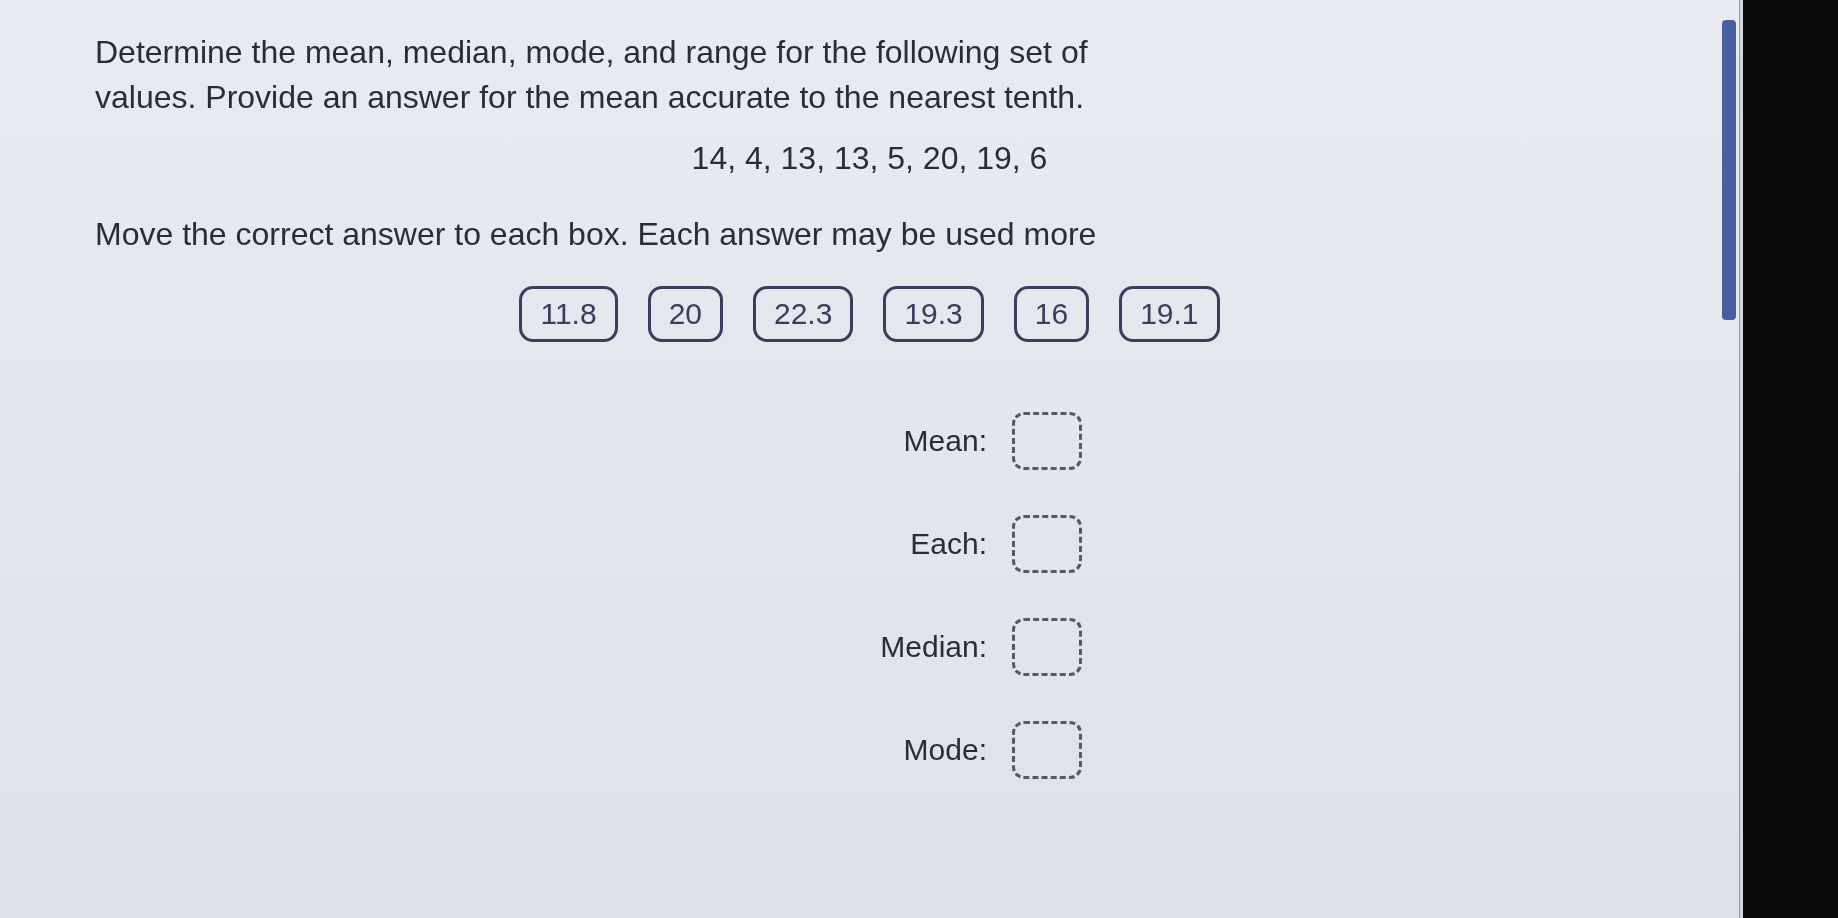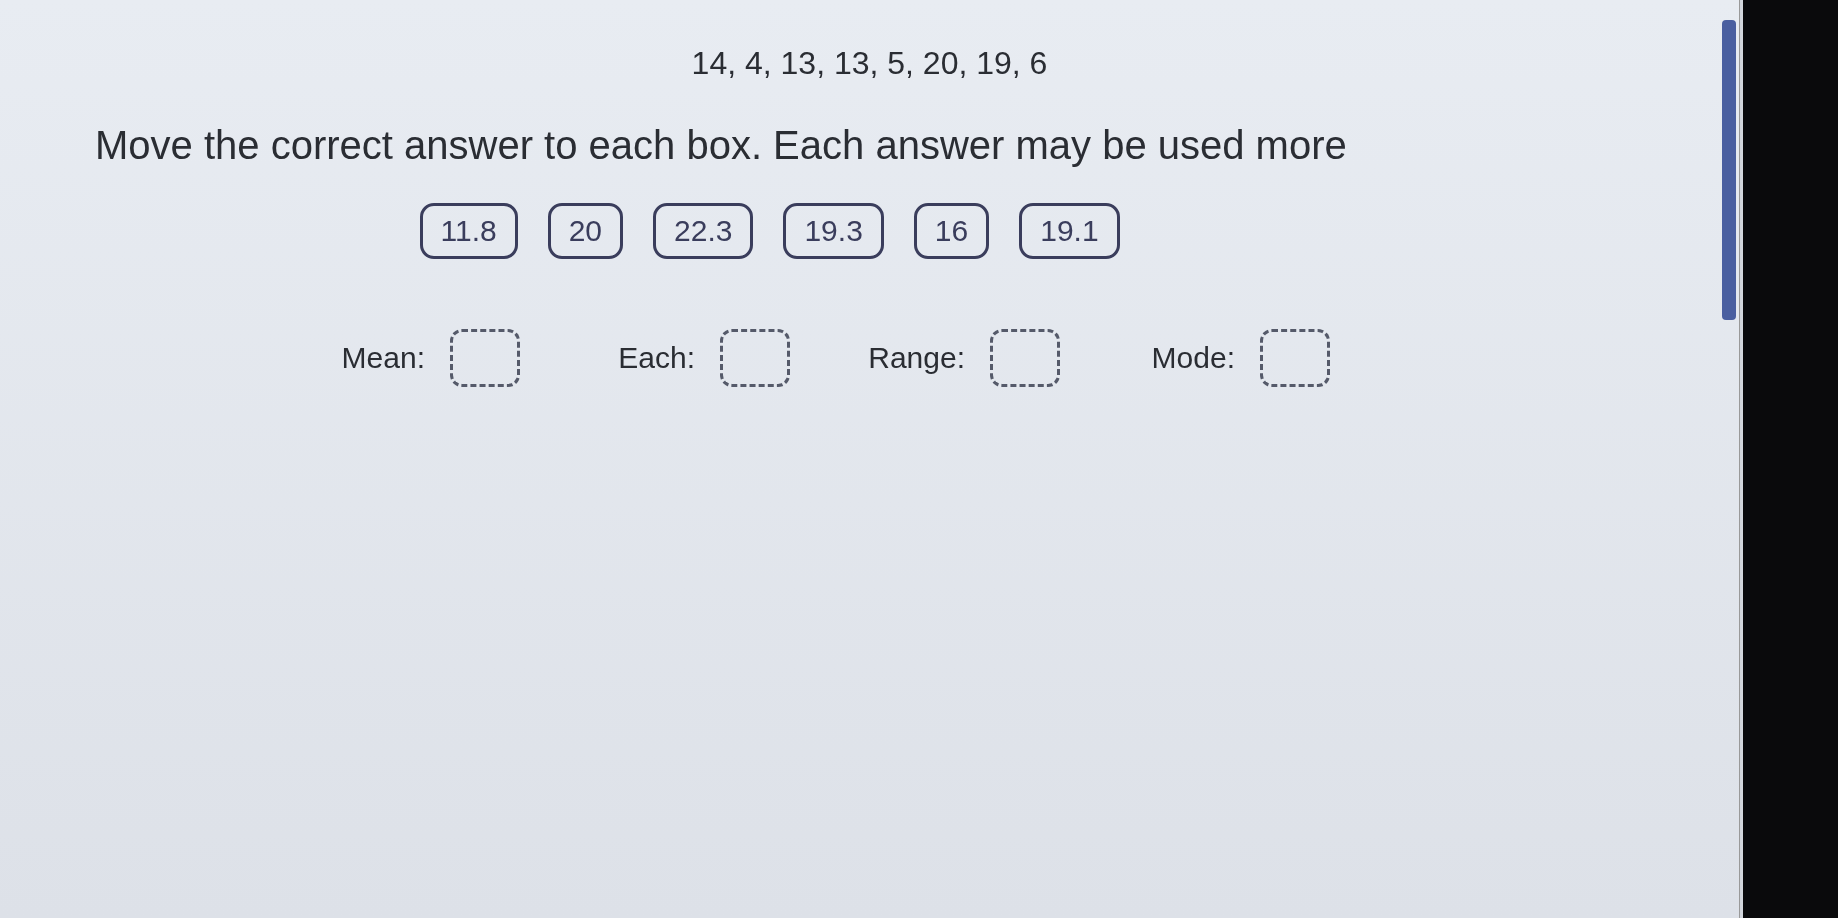--- a/index.html
+++ b/index.html
@@ -30,45 +30,45 @@
       margin-bottom: 20px;
     }
     .data-set {
       font-size: 32px;
       color: #2a2d33;
       text-align: center;
       margin: 15px auto 35px;
       width: 800px;
     }
     .instruction-text {
-      font-size: 40px;
+      font-size: 32px;
       color: #2a2d33;
       line-height: 1.4;
       margin-bottom: 30px;
     }
     .answer-options {
       display: flex;
-      justify-content: flex-start;
+      justify-content: center;
       gap: 30px;
       margin: 30px auto 70px;
       width: 900px;
     }
     .option-tile {
       border: 3px solid #3a3d5c;
       border-radius: 14px;
       padding: 8px 18px;
       font-size: 30px;
       color: #3a3d5c;
       background: transparent;
       cursor: move;
       font-weight: 500;
     }
     .answer-rows {
       display: flex;
-      flex-direction: row;
+      flex-direction: column;
       gap: 45px;
       align-items: center;
       margin-left: 200px;
     }
     .answer-row {
       display: flex;
       align-items: center;
       gap: 25px;
     }
     .answer-label {
@@ -114,20 +114,24 @@
       top: 0;
       width: 18px;
       height: 918px;
       background: linear-gradient(to right, #d0d4db, #e8ecf2);
     }
   </style>
 </head>
 <body>
 
 <div class="content-area">
+  <p class="question-text">
+    <span>Determine the mean, median, mode, and range for the following set of</span><br>
+    <span>values. Provide an answer for the mean accurate to the nearest tenth.</span>
+  </p>
 
   <p class="data-set">14, 4, 13, 13, 5, 20, 19, 6</p>
 
   <p class="instruction-text">
     <span>Move the correct answer to each box. Each answer may be used more</span><br>
   </p>
 
   <div class="answer-options">
     <div class="option-tile">11.8</div>
     <div class="option-tile">20</div>
@@ -140,21 +144,21 @@
   <div class="answer-rows">
     <div class="answer-row">
       <span class="answer-label">Mean:</span>
       <div class="drop-target"></div>
     </div>
     <div class="answer-row">
       <span class="answer-label">Each:</span>
       <div class="drop-target"></div>
     </div>
     <div class="answer-row">
-      <span class="answer-label">Range:</span>
+      <span class="answer-label">Median:</span>
       <div class="drop-target"></div>
     </div>
     <div class="answer-row">
       <span class="answer-label">Mode:</span>
       <div class="drop-target"></div>
     </div>
   </div>
 </div>
 
 <div class="right-edge-inner"></div>

